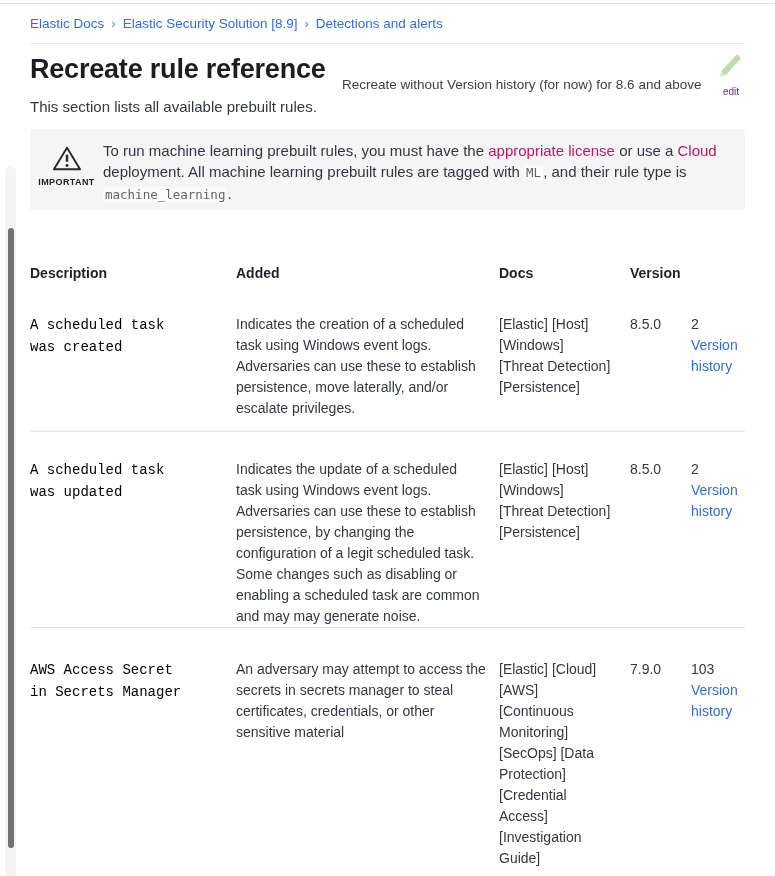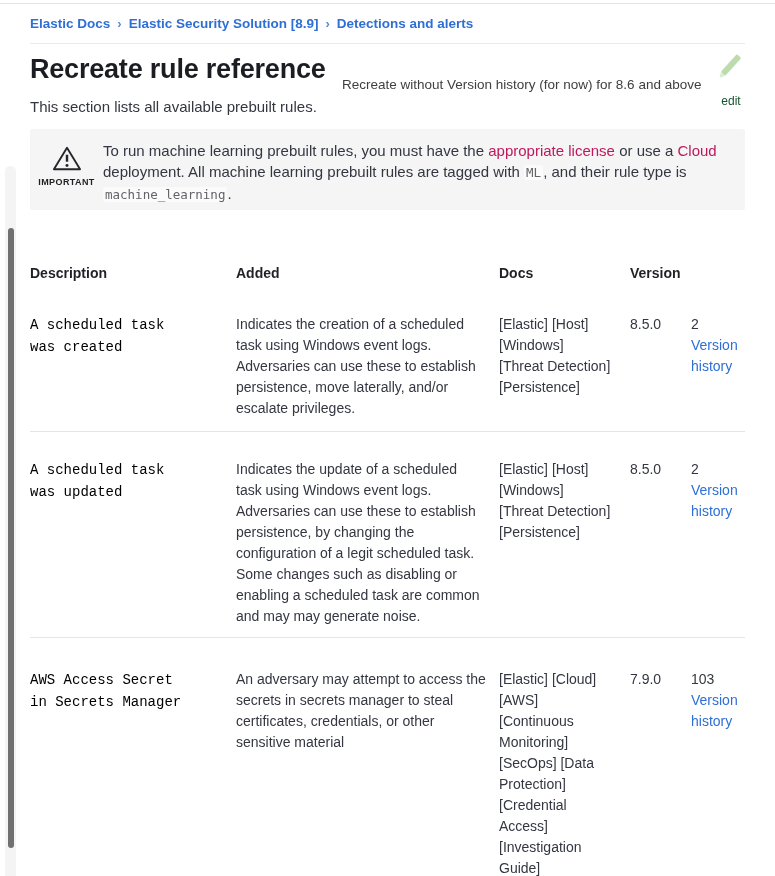--- a/index.html
+++ b/index.html
@@ -2,41 +2,41 @@
 <html><head>
 <meta charset="utf-8">
 <style>
   * { margin:0; padding:0; box-sizing:border-box; }
   html,body { width:775px; height:876px; background:#ffffff; overflow:hidden;
     font-family:"Liberation Sans", sans-serif; color:#343741; position:relative; }
   .topline { margin-top:3px; border-top:1px solid #e4e4e4; }
   .content { padding:0 30px; }
 
   
-  .breadcrumb { margin-top:12px; font-size:13.5px; line-height:16px;font-weight:bold; }
+  .breadcrumb { margin-top:12px; font-size:13.5px; line-height:16px; }
   .breadcrumb a { color:#2e6fd6; text-decoration:none; }
   .crumb-sep { color:#5f87c9; margin:0 7px; font-size:13px; }
   .bc-divider { margin-top:11px; border-top:1px solid #e9e9e9; }
 
   
   h1.page-title { margin-top:9px; font-size:27px; line-height:33px; font-weight:700;
     color:#1b1d22; letter-spacing:-0.2px; }
   .annotation { position:absolute; left:342px; top:77px; width:390px;
     color:#404040; font-size:13.5px; line-height:16px; }
   .subtitle { margin-top:13px; font-size:15px; line-height:16px; color:#343741; }
 
   
   .edit-widget { position:absolute; right:26px; top:50px; width:36px; text-align:center; cursor:pointer; }
   .pencil-wrap { height:32px; position:relative; }
   .pencil { position:absolute; left:15px; top:3px; width:6px; height:24px;
     background:#bcdcae; border-radius:1.5px; transform:rotate(42deg); }
   .pencil::after { content:""; position:absolute; left:0; top:24px; width:0; height:0;
     border-left:3px solid transparent; border-right:3px solid transparent;
     border-top:5px solid #dcedd4; }
-  .edit-label { font-size:12px; color:#14532d; margin-top:12px; }
+  .edit-label { font-size:10px; color:#701a75; margin-top:4px; }
 
   
   .callout { margin-top:14px; background:#f5f5f5; border-radius:2px; display:flex;
     padding:11px 2px 5px 0; min-height:79px; }
   .callout-icon-col { width:73px; flex:none; text-align:center; padding-top:4px; }
   .callout-label { font-size:9px; font-weight:700; letter-spacing:0.4px; color:#1f1f24; margin-top:1px; }
   .callout-text { flex:1; font-size:15px; line-height:21px; color:#343741; padding-right:2px; }
   .callout-text a { color:#be185d; text-decoration:none; }
   .code { font-family:"DejaVu Sans Mono","Liberation Mono",monospace; font-size:12.5px;
     color:#636369; background:rgba(255,255,255,0.55); border-radius:2px; padding:0 2px; }
@@ -49,21 +49,21 @@
   .t-head { padding-bottom:10px; }
   .cell { line-height:21px; }
   .cell-rule { padding-right:46px; }
   .cell-rule a { color:#000000; text-decoration:none;font-family:Liberation Mono, monospace; }
   .cell-desc { padding-right:13px; }
   .cell-tags { padding-right:19px; }
   .cell-ver a { color:#2e6fd6; text-decoration:none; }
   .ver-num { display:block; }
   .body-row { border-bottom:1px solid #e4e4e4; }
   .row-1 { padding-top:21px; padding-bottom:12px; }
-  .row-2 { padding-top:27px; padding-bottom:10px; }
+  .row-2 { padding-top:27px; padding-bottom:0; }
   .row-3 { padding-top:31px; border-bottom:none; }
 
   
   .scroll-track { position:absolute; left:5px; top:166px; width:11px; height:710px;
     background:#f4f4f4; border-radius:6px 6px 0 0; }
   .scroll-thumb { position:absolute; left:8px; top:228px; width:6px; height:620px;
     background:#717171; border-radius:3px; cursor:grab; }
 </style>
 </head>
 <body>

